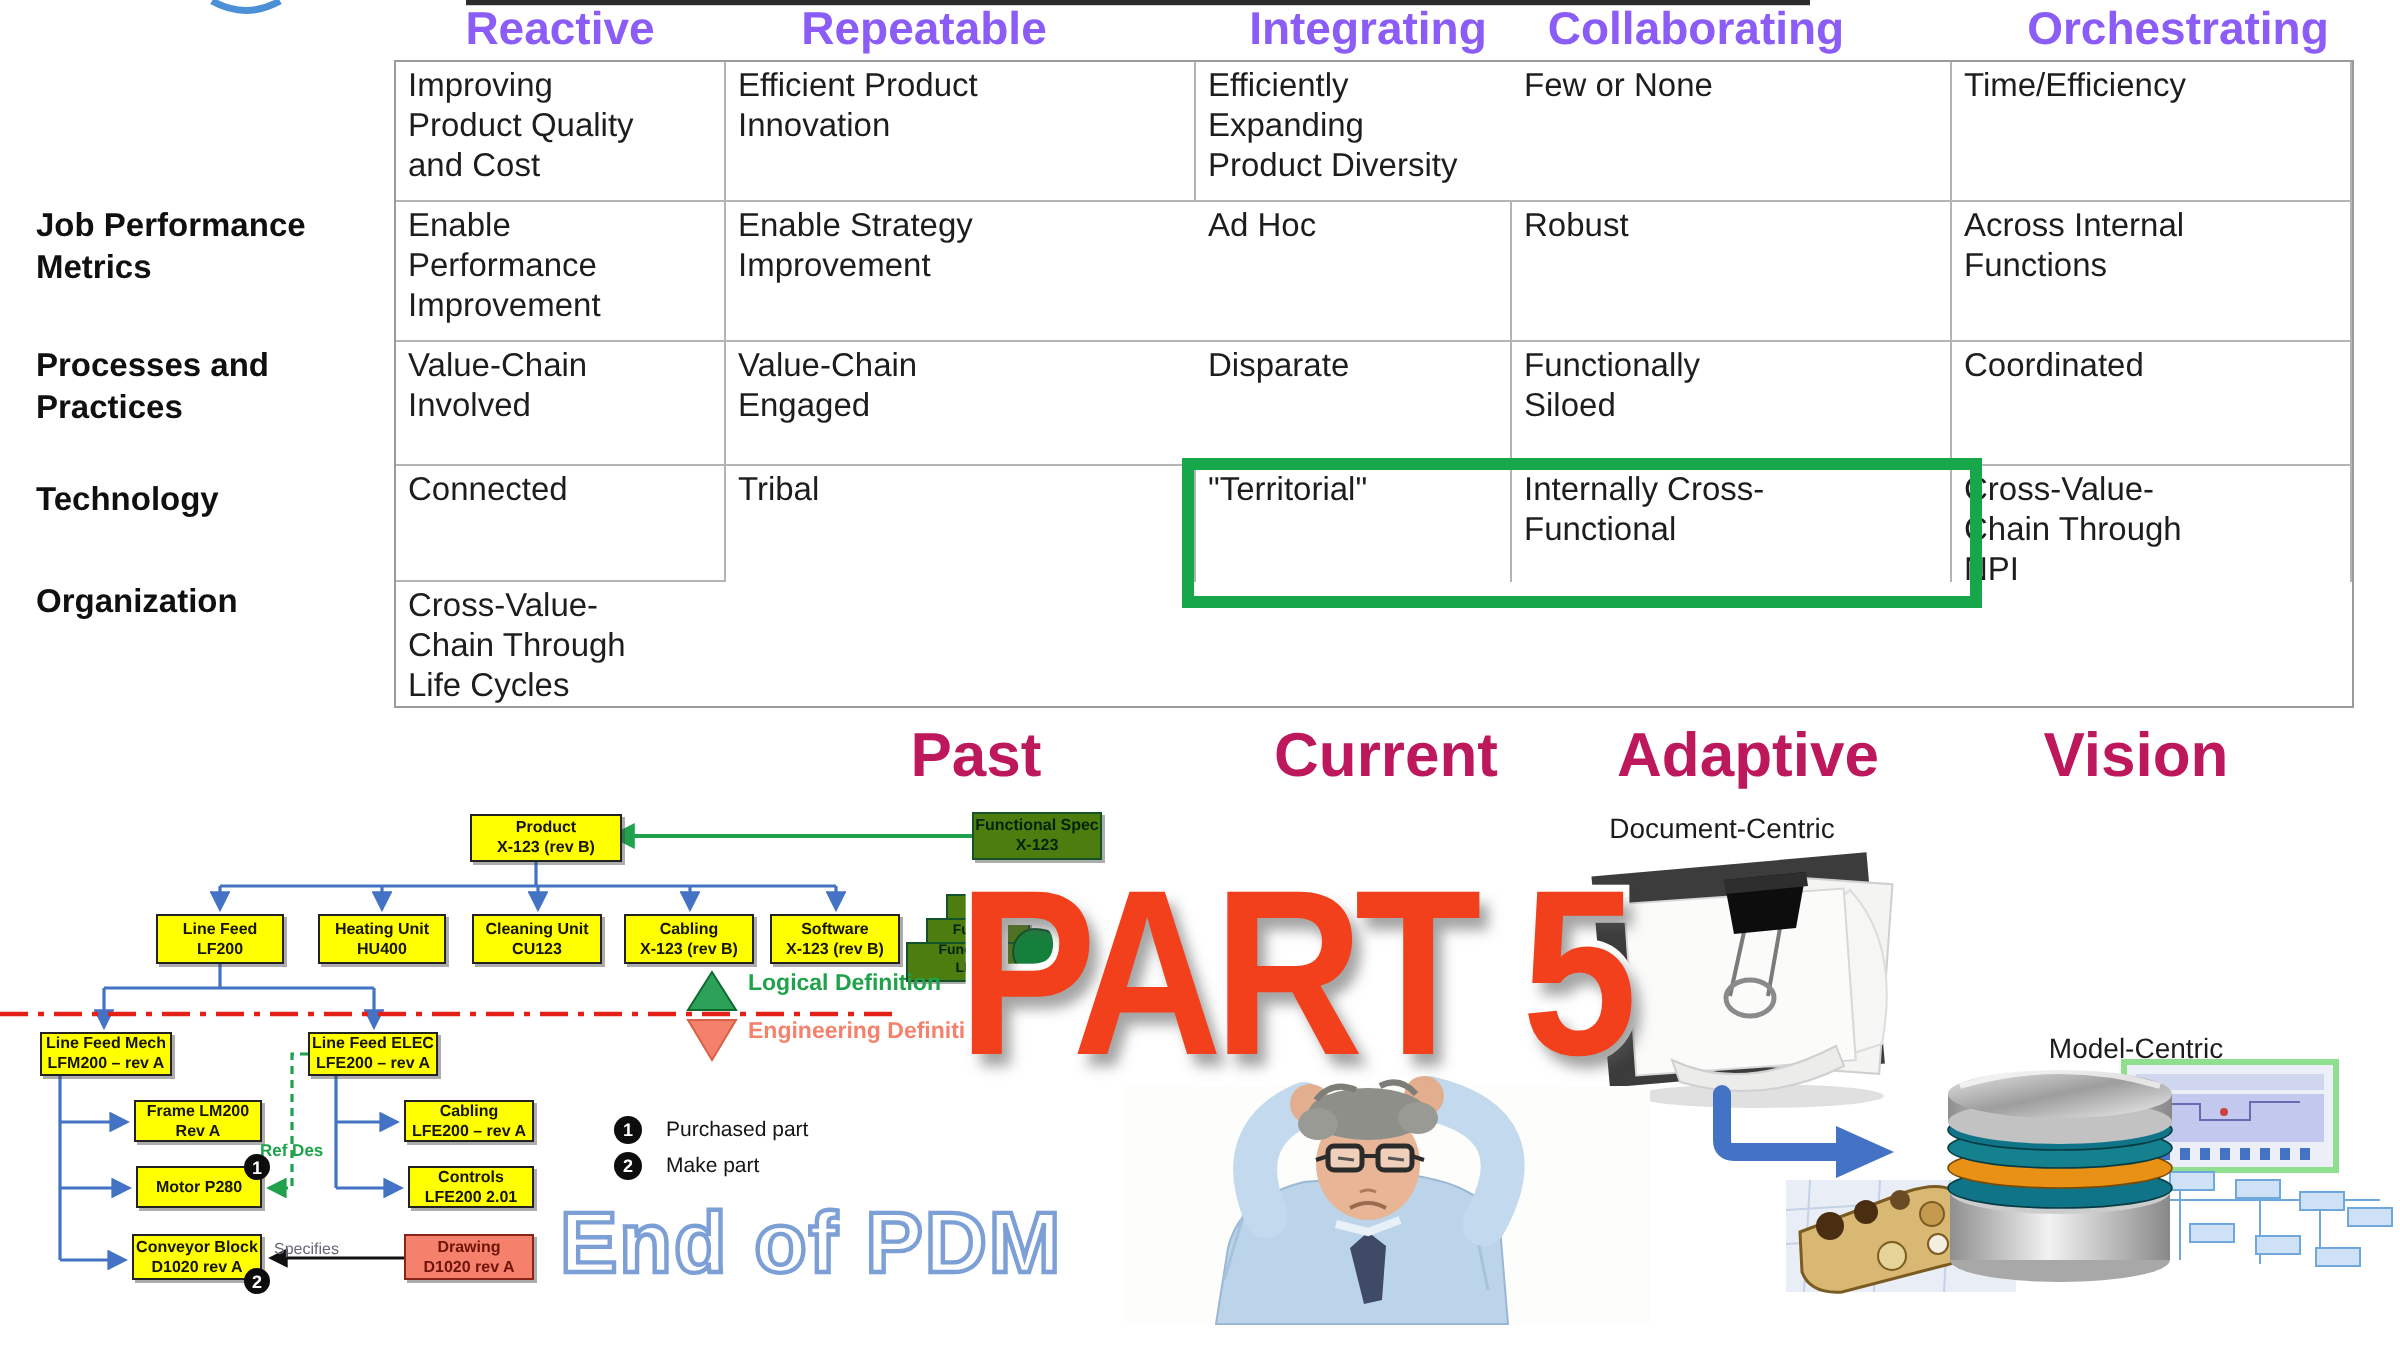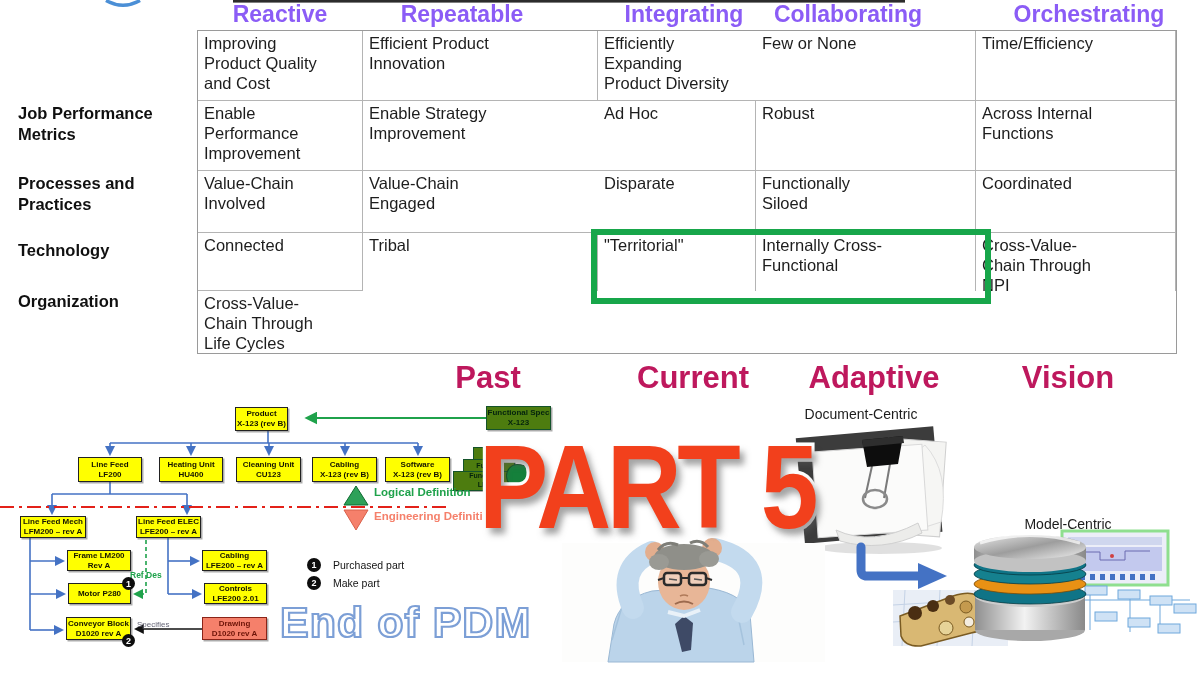--- a/index.html
+++ b/index.html
@@ -256,21 +256,21 @@
 Chain Through
 Life Cycles</div>
   </div>
   <div id="hl-box"></div>
 
   <div class="stage-label" style="left:488px">Past</div>
   <div class="stage-label" style="left:693px">Current</div>
   <div class="stage-label" style="left:874px">Adaptive</div>
   <div class="stage-label" style="left:1068px">Vision</div>
 
-  <div class="bom" style="left:235px;top:407px;width:53px;height:24px">Product
+  <div class="bom" style="left:235px;top:407px;width:76px;height:24px">Product
 X-123 (rev B)</div>
   <div class="bom green" style="left:486px;top:406px;width:65px;height:24px">Functional Spec
 X-123</div>
   <div class="bom" style="left:78px;top:457px;width:64px;height:25px">Line Feed
 LF200</div>
   <div class="bom" style="left:159px;top:457px;width:64px;height:25px">Heating Unit
 HU400</div>
   <div class="bom" style="left:236px;top:457px;width:65px;height:25px">Cleaning Unit
 CU123</div>
   <div class="bom" style="left:312px;top:457px;width:65px;height:25px">Cabling
@@ -279,21 +279,21 @@
 X-123 (rev B)</div>
 
   <div class="bom green stack" style="left:473px;top:447px;width:42px;height:14px">Fu</div>
   <div class="bom green stack" style="left:463px;top:459px;width:52px;height:15px">Functio</div>
   <div class="bom green stack" style="left:453px;top:471px;width:62px;height:20px">Function
 LF2</div>
   <div class="abs" style="left:506px;top:464px;width:28px;height:24px;background:#15803b;border:1px solid #0b4f23;border-radius:40% 60% 60% 40% / 50%;z-index:2"></div>
 
   <div class="bom" style="left:20px;top:516px;width:66px;height:22px">Line Feed Mech
 LFM200 – rev A</div>
-  <div class="bom" style="left:136px;top:516px;width:65px;height:22px">Line Feed ELEC
+  <div class="bom" style="left:154px;top:516px;width:65px;height:22px">Line Feed ELEC
 LFE200 – rev A</div>
   <div class="bom" style="left:67px;top:550px;width:64px;height:21px">Frame LM200
 Rev A</div>
   <div class="bom" style="left:68px;top:583px;width:63px;height:21px">Motor P280</div>
   <div class="bom" style="left:66px;top:617px;width:65px;height:23px">Conveyor Block
 D1020 rev A</div>
   <div class="bom" style="left:202px;top:550px;width:65px;height:21px">Cabling
 LFE200 – rev A</div>
   <div class="bom" style="left:204px;top:583px;width:63px;height:21px">Controls
 LFE200 2.01</div>

